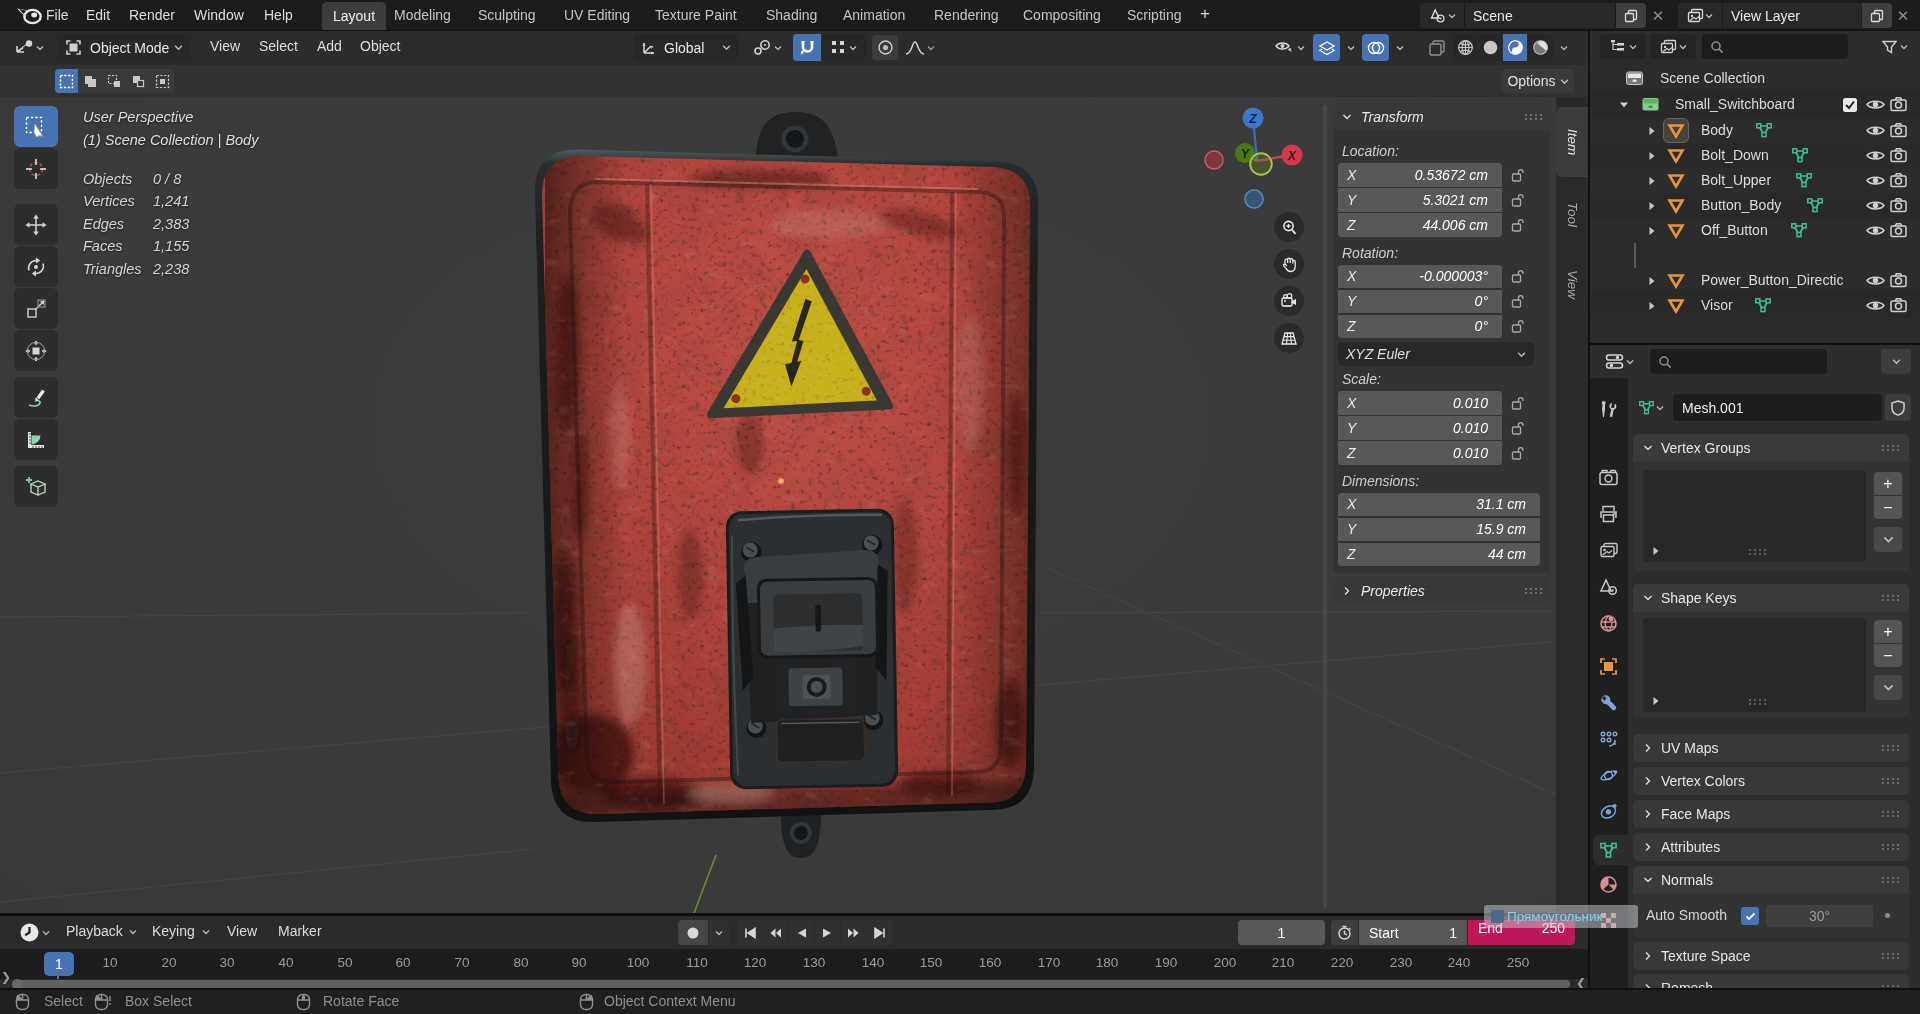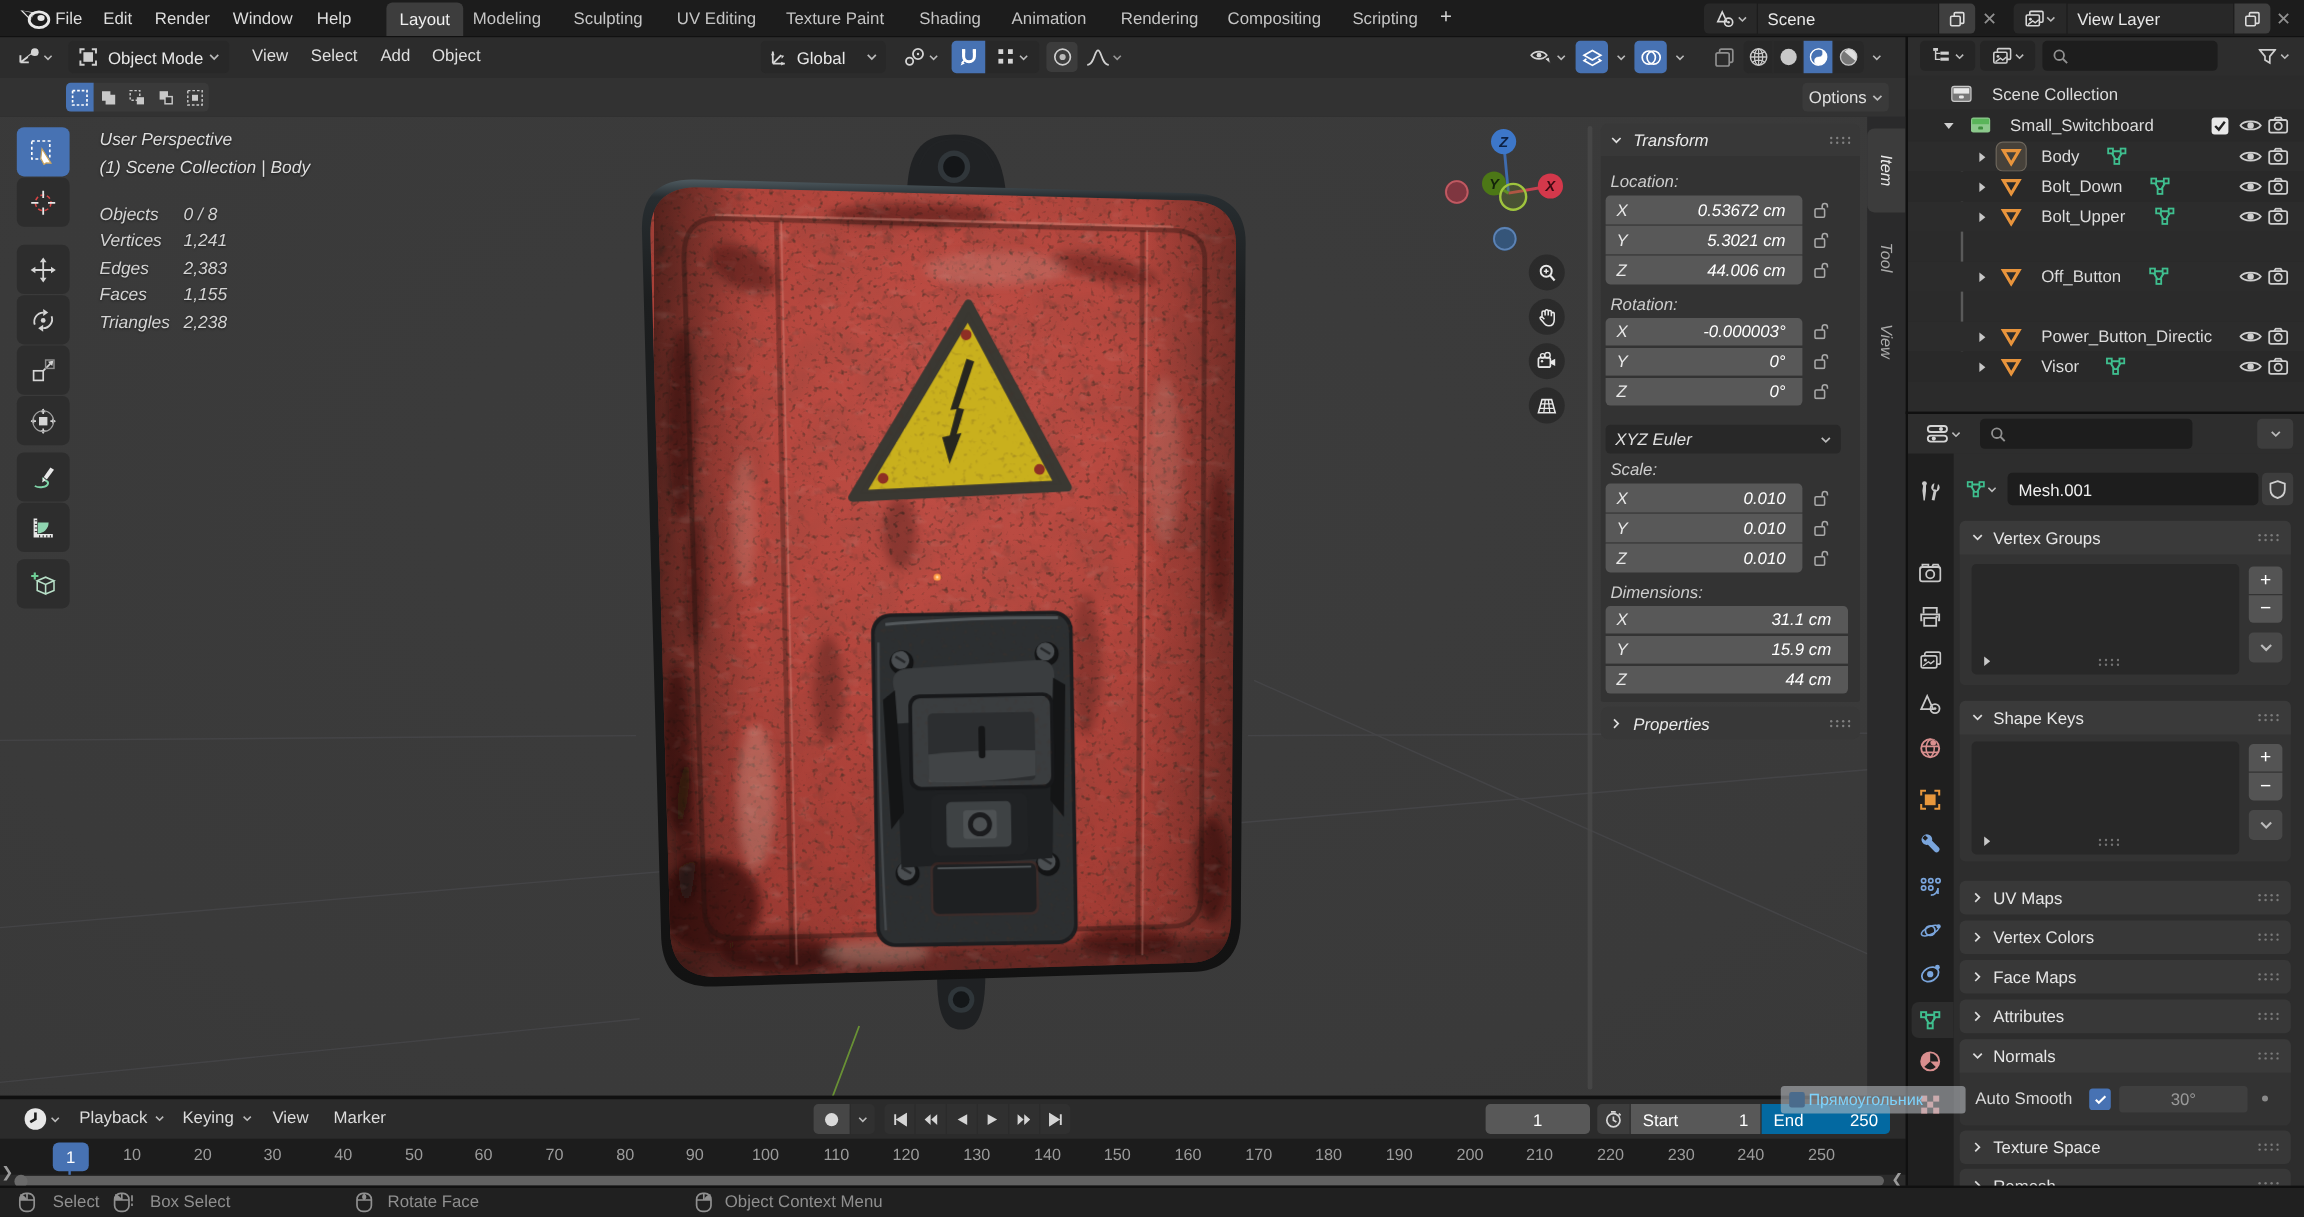--- a/index.html
+++ b/index.html
@@ -31,21 +31,21 @@
 .navb { position:absolute; left:0; width:30px; height:30px; border-radius:50%;
   background:rgba(35,35,35,0.68); display:flex; align-items:center; justify-content:center; }
 
 .frow { display:flex; align-items:center; margin-top:1.5px; }
 .nfield { width:164px; height:23.5px; background:#585858; display:flex; align-items:center;
   padding:0 14px 0 9px; color:#fff; }
 .nfield.wide { width:202px; }
 .nfield .ax { color:#e8e8e8; }
 .nfield .val { margin-left:auto; color:#fff; }
 .ndrop { width:196px; height:24px; background:#282828; border-radius:4px; display:flex;
-  align-items:center; padding:0 8px; color:#e0e0e0;margin-top:12px; }
+  align-items:center; padding:0 8px; color:#e0e0e0; }
 .lock { margin-left:9px; opacity:0.9; }
 .nlabel { color:#cccccc; padding-left:4px; }
 
 .orow { position:absolute; left:0; width:331px; height:25px; display:flex; align-items:center; }
 .orow .nm { margin-left:7px; color:#dcdcdc; }
 
 .ppanel { position:absolute; left:44px; width:276px; background:#383838; border-radius:5px;
   height:28px; display:flex; align-items:center; padding:0 10px; color:#e6e6e6; }
 .pdots { margin-left:auto; opacity:0.5; }
 
@@ -944,20 +944,38 @@
       <svg class="abs" style="left:206px;top:4px" width="18" height="16" viewBox="0 0 18 16">
           <use href="#meshdata"></use>
         </svg>
       <svg class="abs" style="left:277px;top:6px" width="19" height="13" viewBox="0 0 19 13">
           <use href="#eye"></use>
         </svg>
       <svg class="abs" style="left:301px;top:5px" width="17" height="15" viewBox="0 0 17 15">
           <use href="#cam"></use>
         </svg>
     </div>
+    <div class="orow" style="top:163px;background:#292929">
+      <svg class="abs" style="left:58px;top:8px" width="10" height="10" viewBox="0 0 10 10">
+          <use href="#arr"></use>
+        </svg>
+      <svg class="abs" style="left:78px;top:4px" width="18" height="17" viewBox="0 0 18 17">
+          <use href="#meshtri"></use>
+        </svg>
+      <span class="nm abs" style="left:105px;top:4px">Button_Body</span>
+      <svg class="abs" style="left:217px;top:4px" width="18" height="16" viewBox="0 0 18 16">
+          <use href="#meshdata"></use>
+        </svg>
+      <svg class="abs" style="left:277px;top:6px" width="19" height="13" viewBox="0 0 19 13">
+          <use href="#eye"></use>
+        </svg>
+      <svg class="abs" style="left:301px;top:5px" width="17" height="15" viewBox="0 0 17 15">
+          <use href="#cam"></use>
+        </svg>
+    </div>
     <div class="orow" style="top:188px;background:#2c2c2c">
       <svg class="abs" style="left:58px;top:8px" width="10" height="10" viewBox="0 0 10 10">
           <use href="#arr"></use>
         </svg>
       <svg class="abs" style="left:78px;top:4px" width="18" height="17" viewBox="0 0 18 17">
           <use href="#meshtri"></use>
         </svg>
       <span class="nm abs" style="left:105px;top:4px">Off_Button</span>
       <svg class="abs" style="left:201px;top:4px" width="18" height="16" viewBox="0 0 18 16">
           <use href="#meshdata"></use>
@@ -1425,21 +1443,21 @@
     <div class="abs hbtn" style="left:1331px;top:4px;width:27px;height:25px;background:#3d3d3d;border-radius:4px 0 0 4px">
       <svg width="15" height="15" viewBox="0 0 15 15">
           <circle cx="7.5" cy="8.5" r="5.5" fill="none" stroke="#d5d5d5" stroke-width="1.4"></circle>
           <path d="M7.5 5.5 V8.5 L10 10 M5.5 1.5 H9.5 M12 3 L13.5 4.5" stroke="#d5d5d5" stroke-width="1.4" fill="none"></path>
         </svg>
     </div>
     <div class="abs" style="left:1359px;top:4px;width:108px;height:25px;background:#585858;border-radius:0;display:flex;align-items:center;padding:0 10px;color:#fff">
         <span>Start</span>
         <span style="margin-left:auto">1</span>
       </div>
-    <div class="abs" style="left:1468px;top:4px;width:107px;height:25px;background:#0369a1;border-radius:0 4px 4px 0;display:flex;align-items:center;padding:0 10px;color:#fff">
+    <div class="abs" style="left:1468px;top:4px;width:107px;height:25px;background:#be185d;border-radius:0 4px 4px 0;display:flex;padding:0 10px;color:#fff">
         <span>End</span>
         <span style="margin-left:auto">250</span>
       </div>
 
     <div class="abs" style="left:0;top:33px;width:1588px;height:30px;background:#1c1c1c"></div>
     <div class="abs" id="ruler" style="left:0;top:33px;width:1588px;height:30px;color:#9b9b9b;font-size:13.5px">
       <span class="abs" style="left:110px;top:6px;transform:translateX(-50%)">10</span>
       <span class="abs" style="left:169px;top:6px;transform:translateX(-50%)">20</span>
       <span class="abs" style="left:227px;top:6px;transform:translateX(-50%)">30</span>
       <span class="abs" style="left:286px;top:6px;transform:translateX(-50%)">40</span>

